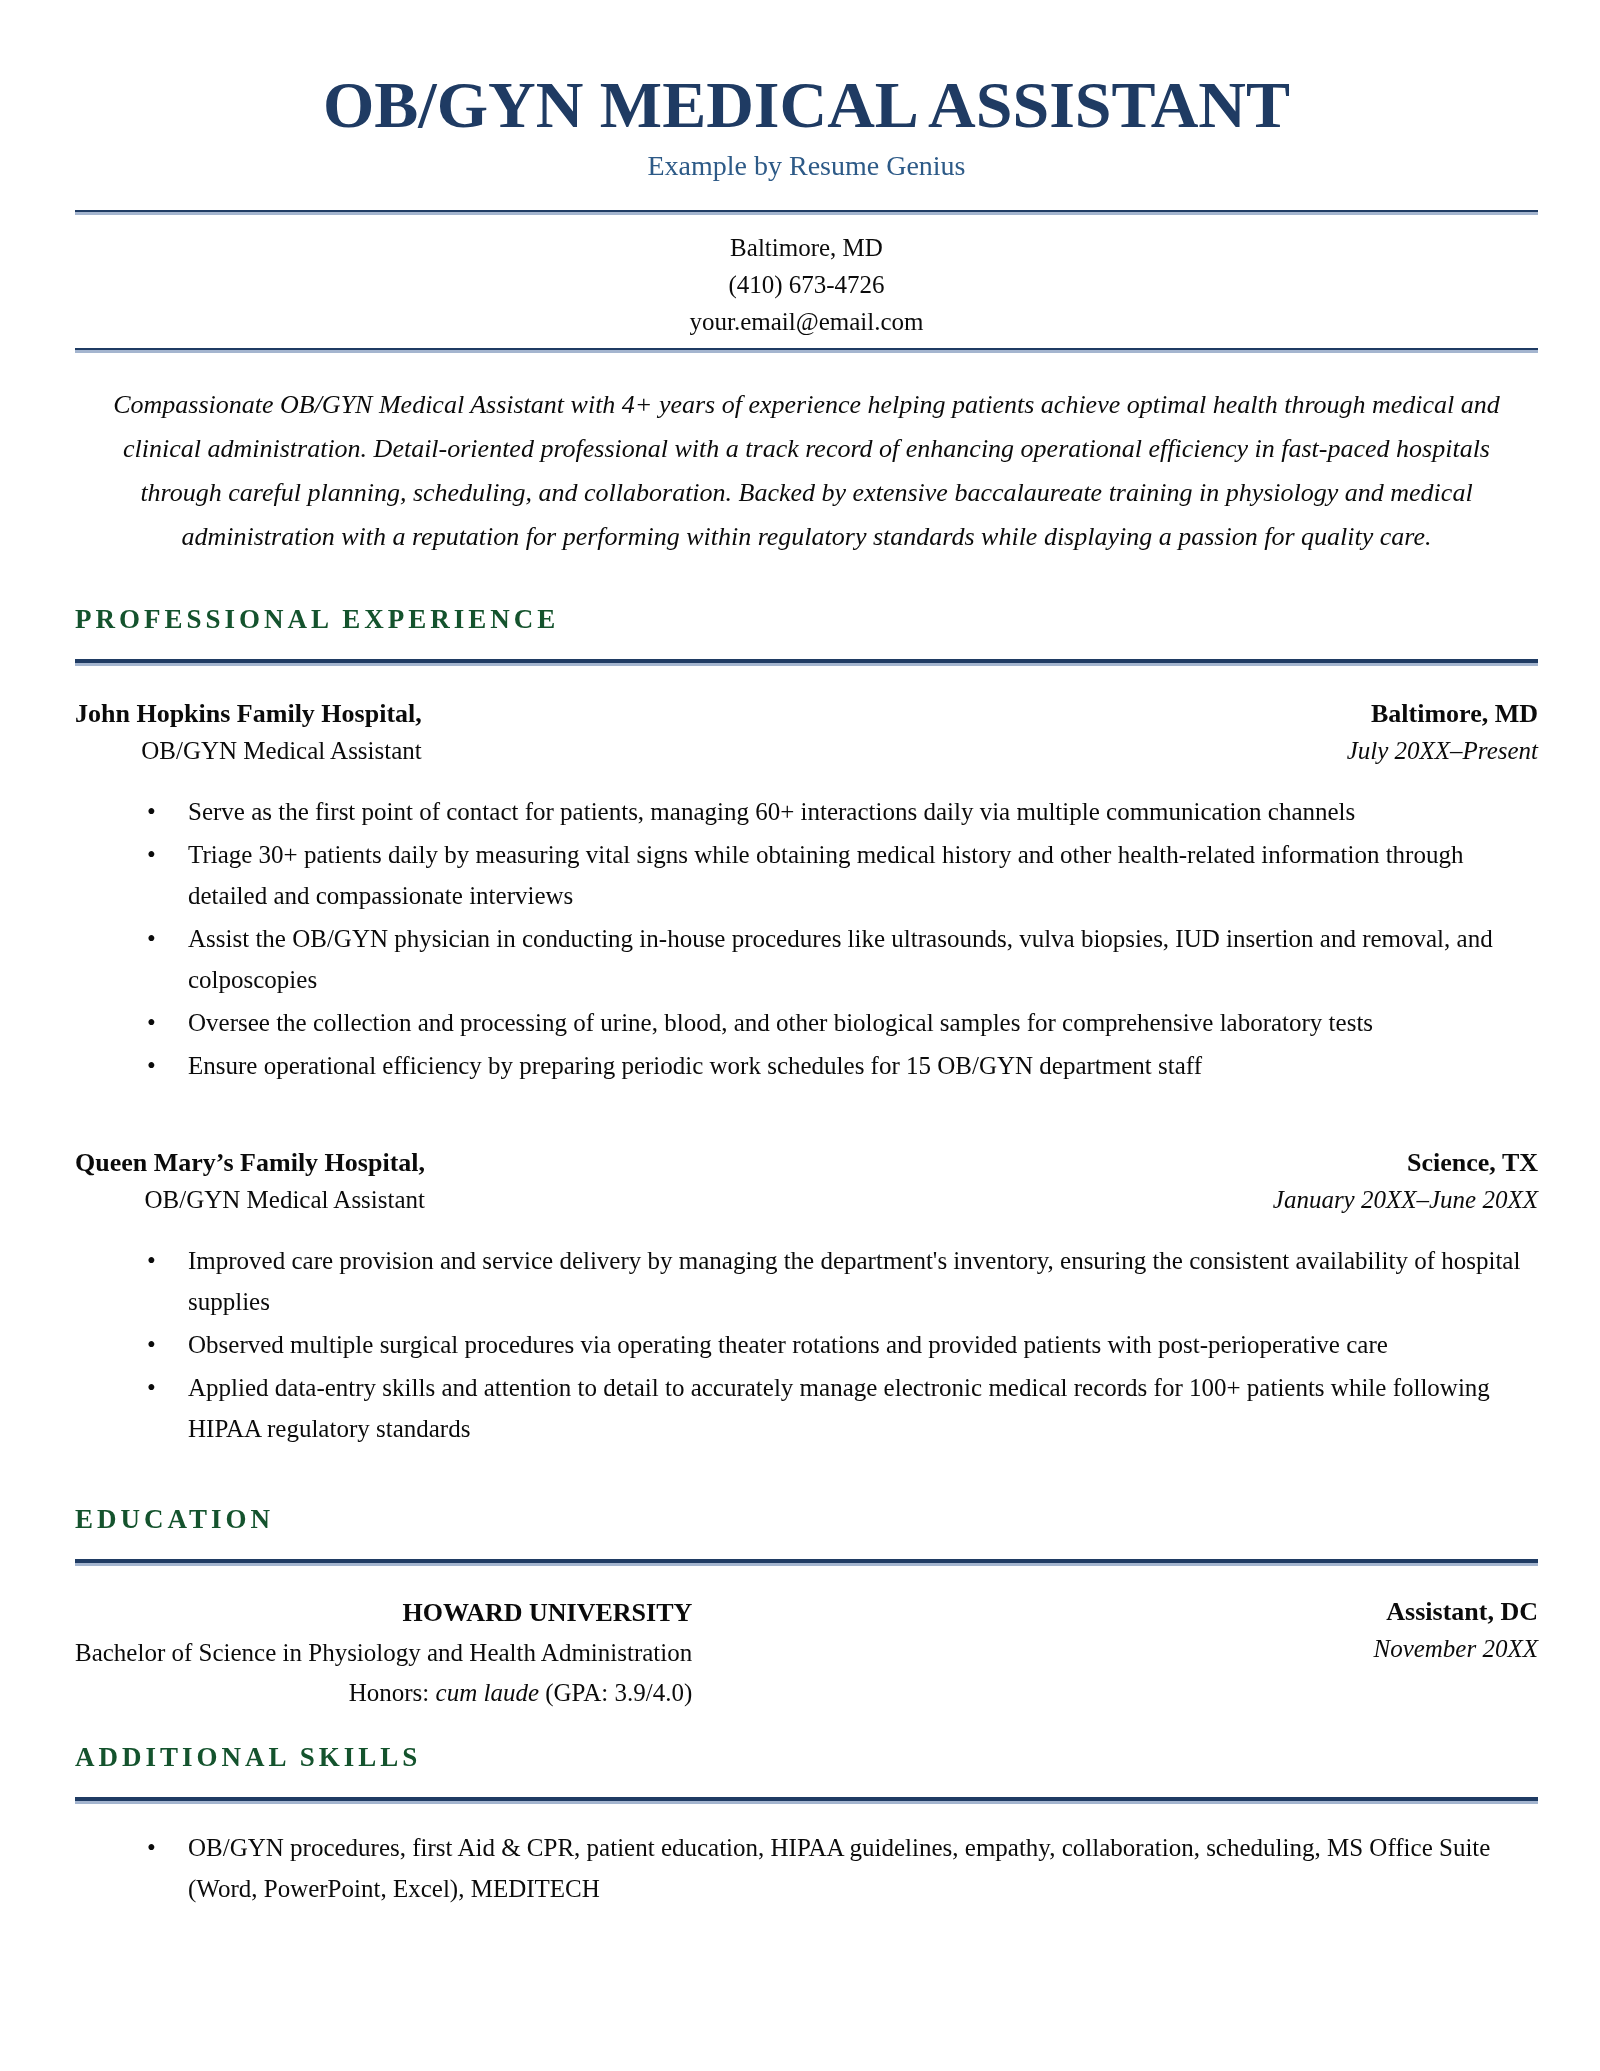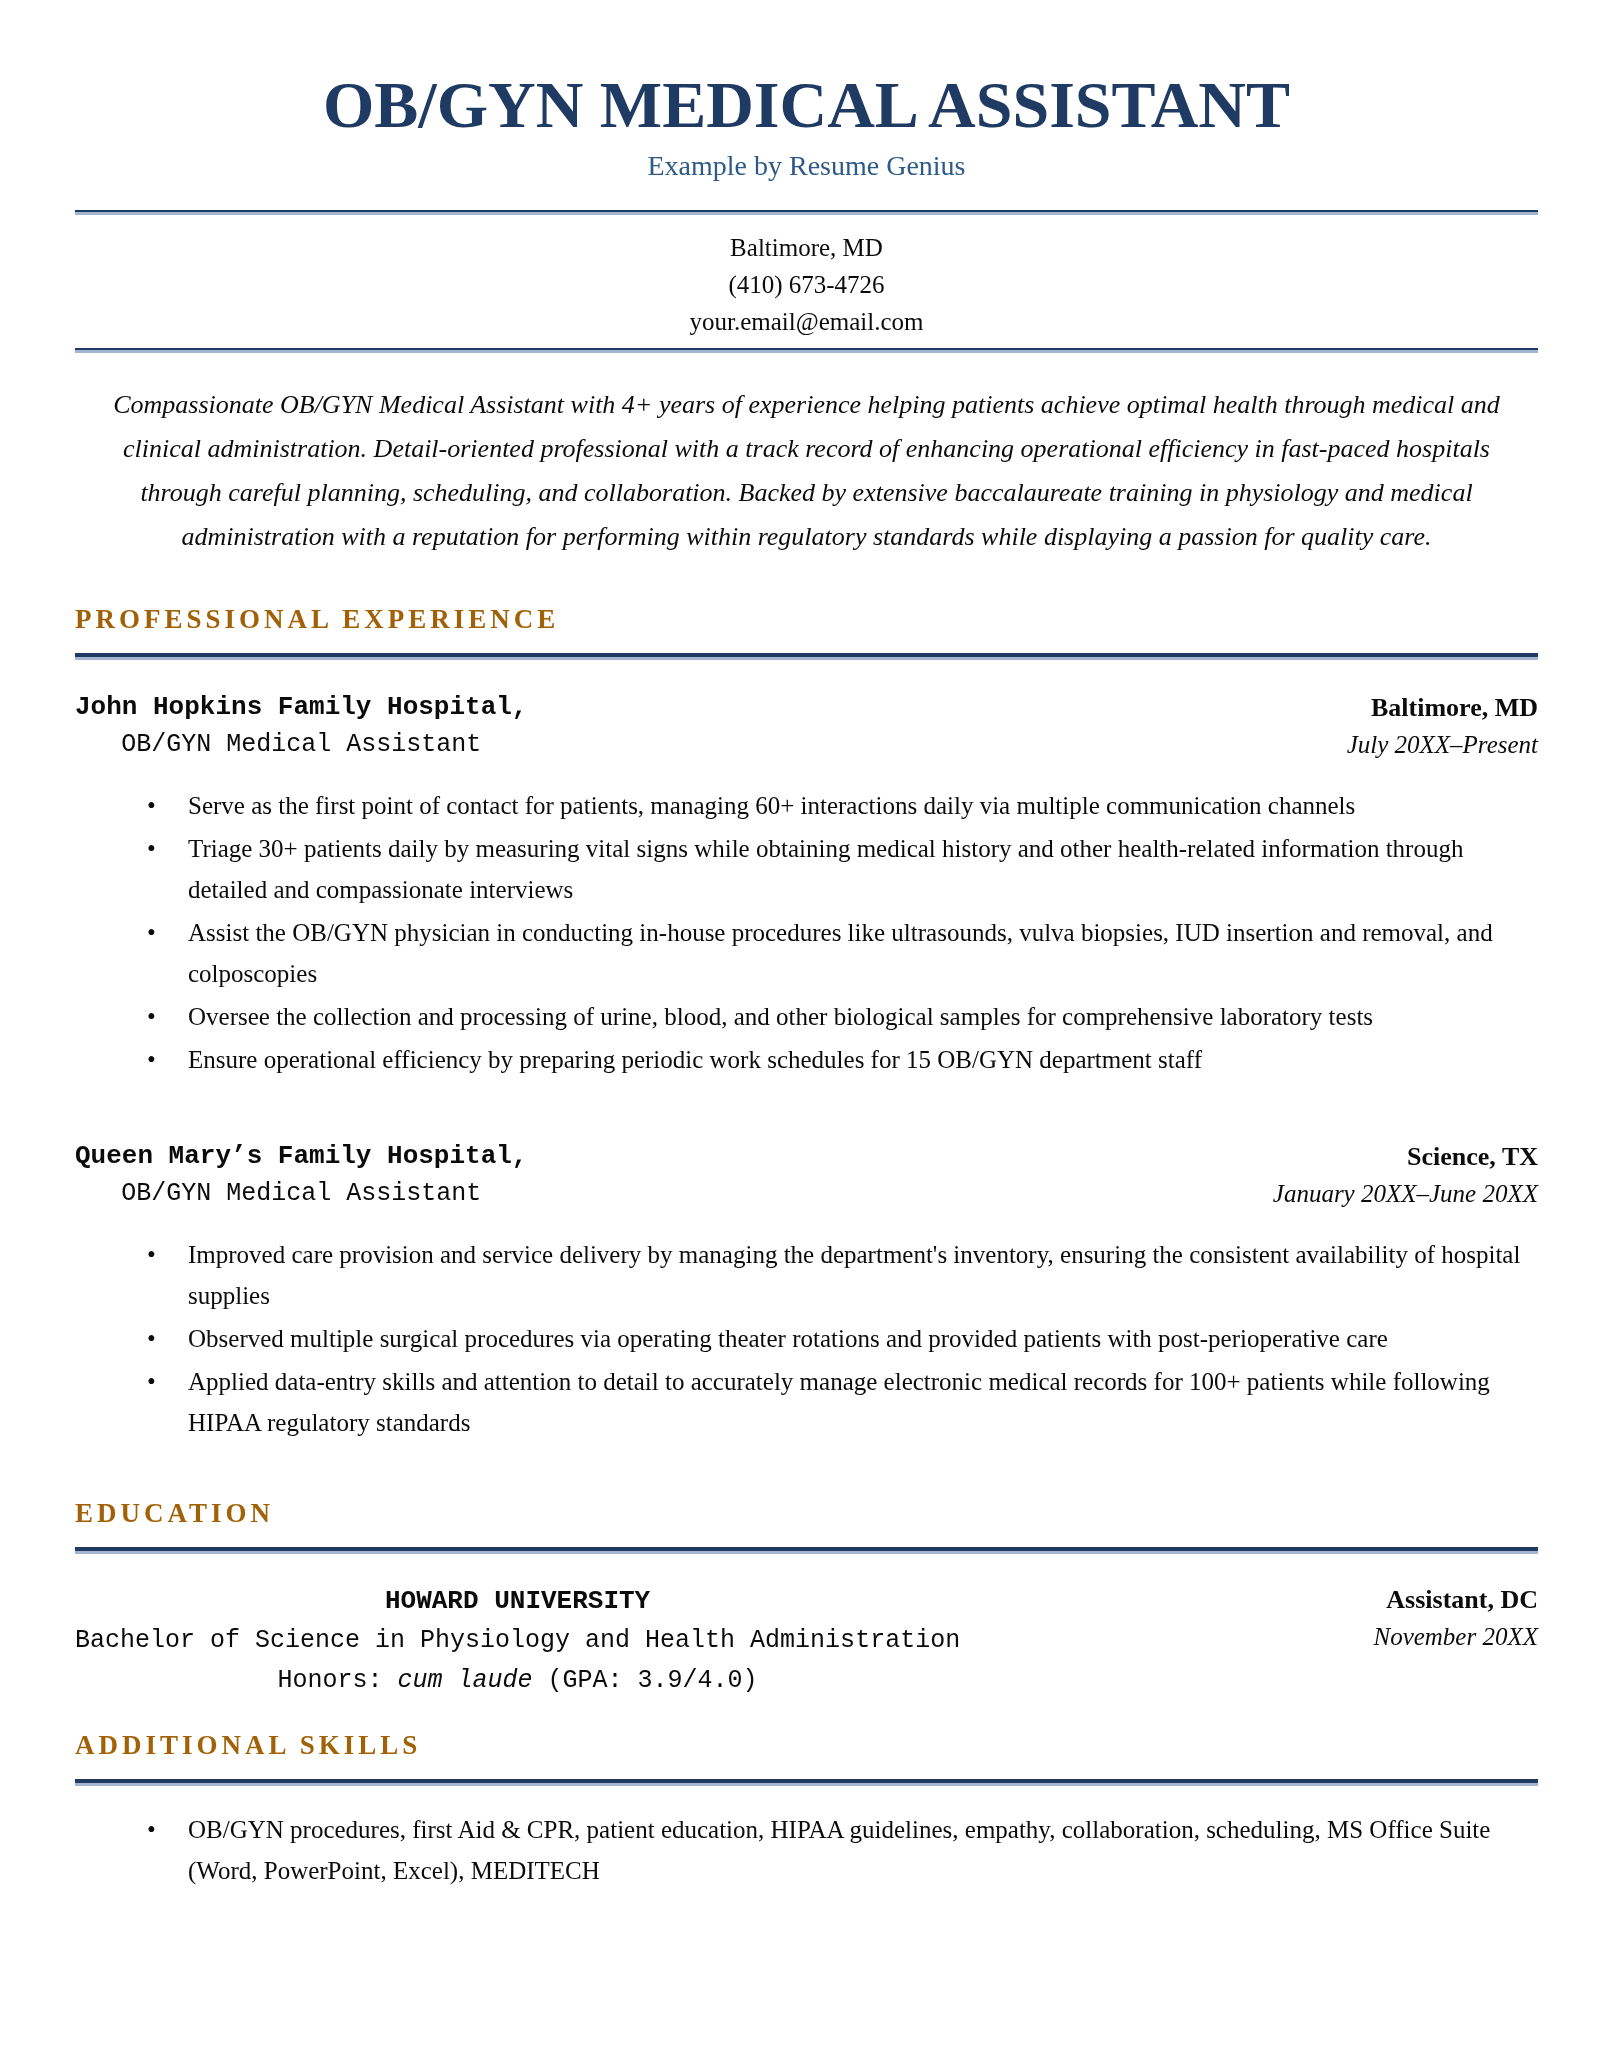--- a/index.html
+++ b/index.html
@@ -47,40 +47,40 @@
     margin-top: 30px;
     text-align: center;
     font-style: italic;
     font-size: 26px;
     line-height: 44px;
     padding: 0 6px;
   }
   
   .section-heading {
     margin-top: 44px;
-    color: #a16207;
+    color: #14532d;
     font-size: 27px;
     font-weight: bold;
     letter-spacing: 4px;
     line-height: 32px;
-    padding-bottom: 18px;
+    padding-bottom: 24px;
     border-bottom: 4px solid #1f3b63;
     box-shadow: 0 3px 0 #a4b5cf;
   }
   .section-heading.edu { margin-top: 54px; }
   .section-heading.skills { margin-top: 28px; }
   
   .entry-head {
     display: flex;
     justify-content: space-between;
     align-items: flex-start;
     margin-top: 32px;
   }
   .entry-head.second { margin-top: 58px; }
-  .entry-left { text-align: center; font-family: Liberation Mono, monospace; }
+  .entry-left { text-align: right; }
   .entry-right { text-align: right; }
   .company, .place {
     font-size: 26px;
     line-height: 37px;
     font-weight: bold;
   }
   .role {
     font-size: 25px;
     line-height: 37px;
   }

